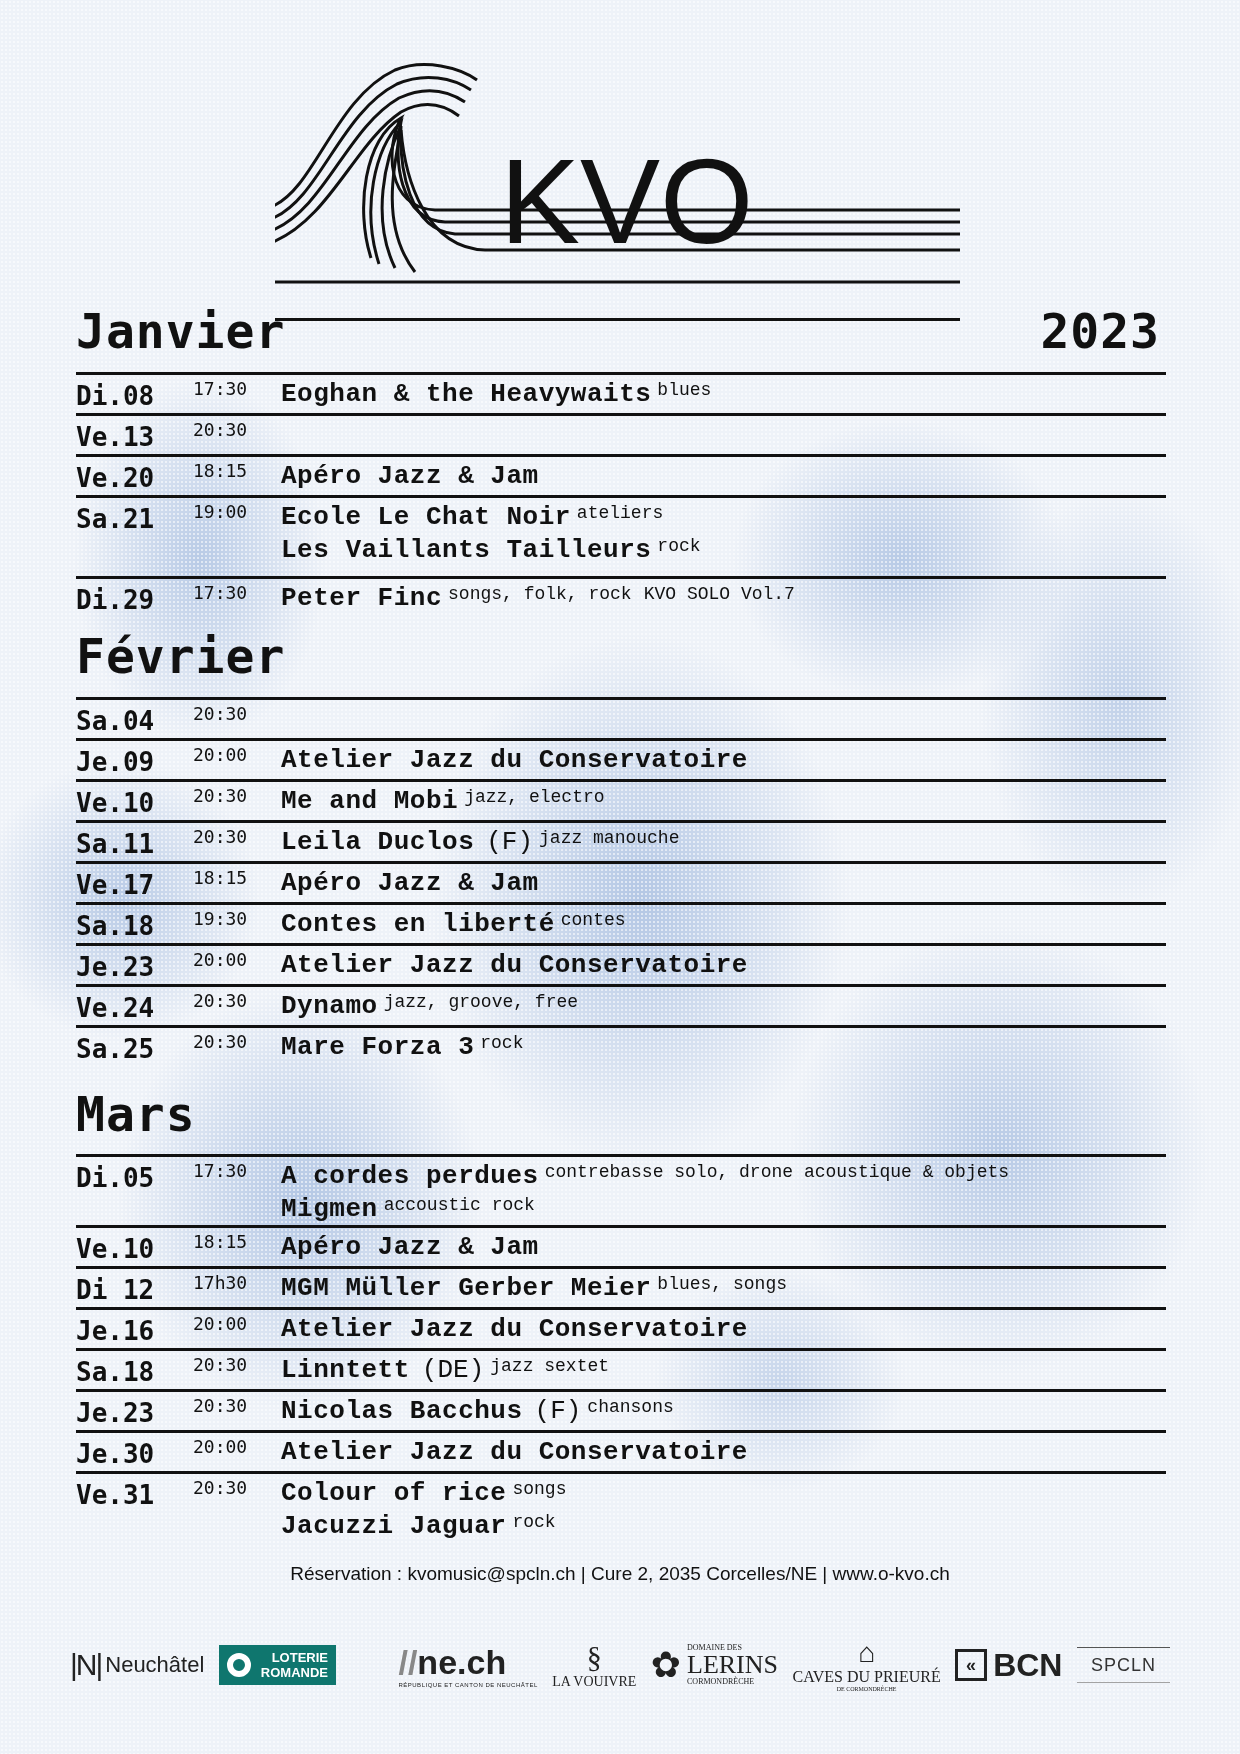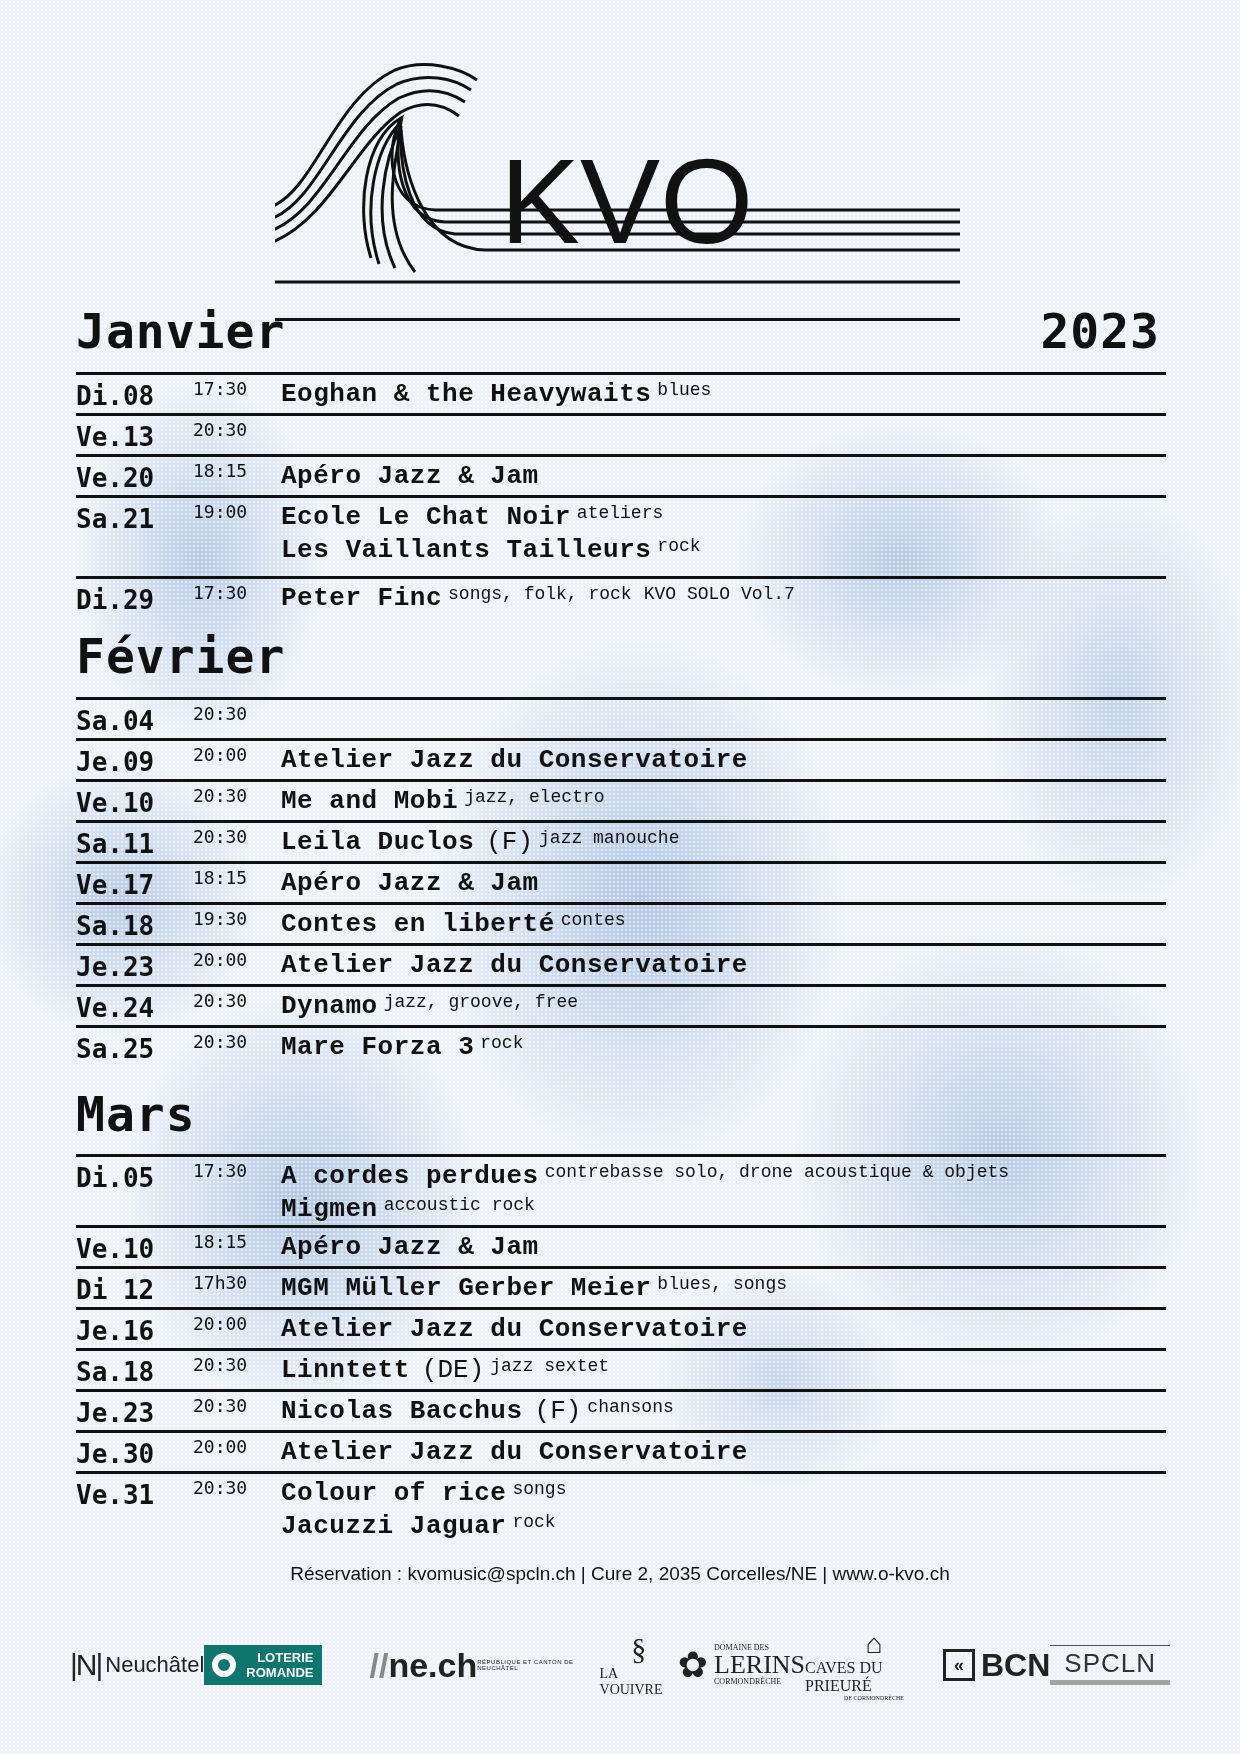--- a/index.html
+++ b/index.html
@@ -63,35 +63,35 @@
   .sponsors {
     position:absolute; left:70px; right:70px; top:1620px; height:90px;
     display:flex; align-items:center; justify-content:space-between;
     font-family:"Liberation Sans","DejaVu Sans",sans-serif;
   }
   .sp { display:flex; align-items:center; color:#222; }
   .sp-neu { font-size:22px; }
   .sp-neu .nn { font-size:30px; letter-spacing:-2px; margin-right:4px; }
   .sp-lot { background:#0f766e; color:#fff; height:40px; padding:0 8px; font-weight:bold; font-size:13px; line-height:15px; }
   .sp-lot .o { width:24px; height:24px; border:6px solid #fff; border-radius:50%; margin-right:10px; box-sizing:border-box; }
-  .sp-ne { flex-direction:row; align-items:center;margin-left:48px; }
+  .sp-ne { flex-direction:column; align-items:flex-start;margin-left:48px; }
   .sp-ne .big { font-size:34px; font-weight:bold; }
   .sp-ne .small { font-size:6px; letter-spacing:.5px; }
   .sp-vouivre { font-family:"Liberation Serif","DejaVu Serif",serif; font-size:14px; flex-direction:column; }
   .sp-lerins { font-family:"Liberation Serif","DejaVu Serif",serif; }
   .sp-lerins .flower { font-size:36px; margin-right:6px; }
   .sp-lerins .txt { display:flex; flex-direction:column; line-height:1; }
   .sp-lerins .t1 { font-size:8px; }
   .sp-lerins .t2 { font-size:26px; }
   .sp-lerins .t3 { font-size:8px; }
   .sp-caves { flex-direction:column; font-family:"Liberation Serif","DejaVu Serif",serif; font-size:16px; }
   .sp-caves .house { font-size:28px; line-height:30px; }
   .sp-bcn { font-size:32px; font-weight:bold; }
   .sp-bcn .box { border:3px solid #222; width:26px; height:26px; font-size:18px; display:flex; align-items:center; justify-content:center; margin-right:6px; }
-  .sp-spcln { font-size:26px; letter-spacing:1px; border-top:1px solid #555; border-bottom:5px solid #a3a3a3; padding:4px 14px; line-height:26px; color:#333; }
+  .sp-spcln { font-size:18px; letter-spacing:1px; border-top:1px solid #555; border-bottom:1px solid #a3a3a3; padding:4px 14px; line-height:26px; color:#333; }
 </style>
 </head>
 <body>
 
 <div class="bg"></div>
 
 <div class="content">
 
   <div class="logo">
     <svg viewBox="0 0 685 230">

